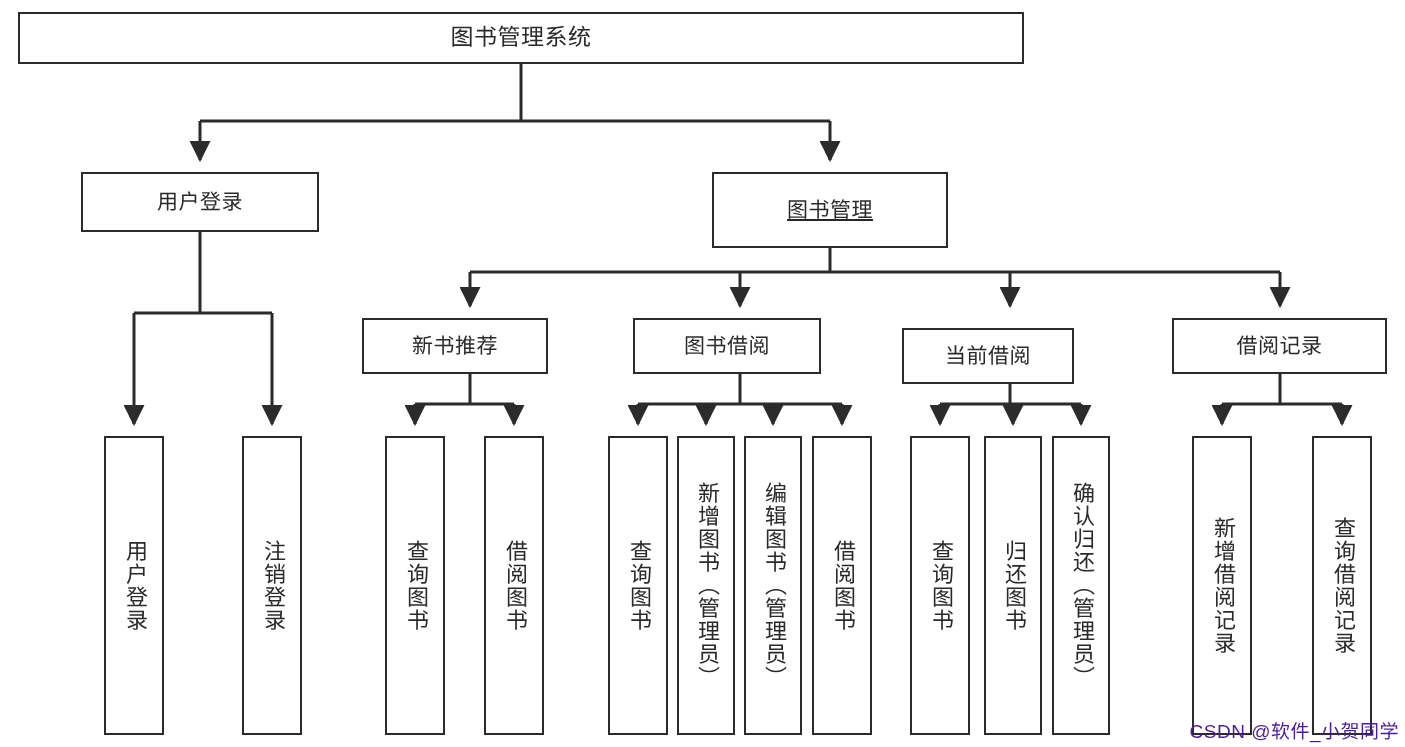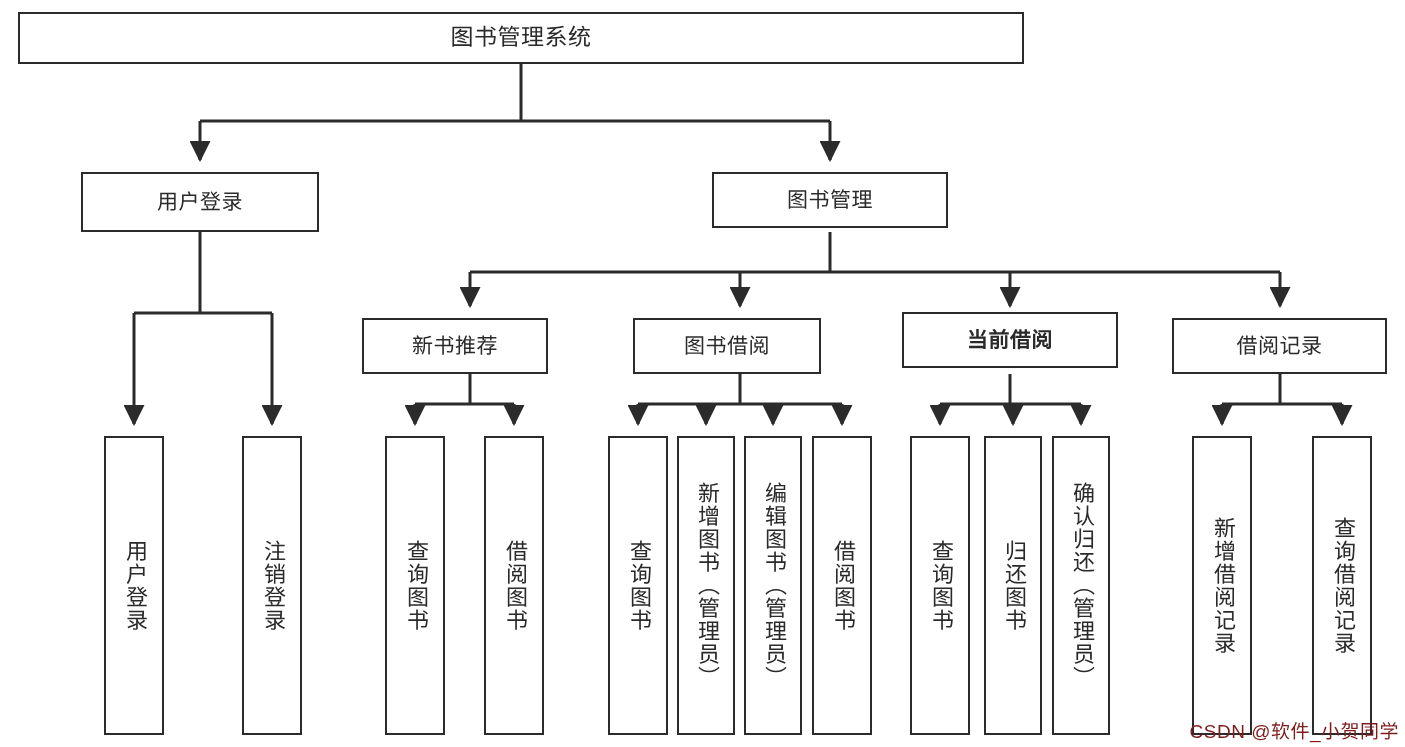--- a/index.html
+++ b/index.html
@@ -62,21 +62,21 @@
     letter-spacing: 1px;
     color: #2a2a2a;
     text-align: center;
     white-space: nowrap;
   }
   .watermark {
     position: absolute;
     right: 6px;
     bottom: 4px;
     font-size: 19px;
-    color: #7f1d1d;
+    color: #4c1d95;
     white-space: nowrap;
     letter-spacing: 0.5px;
   }
 </style>
 </head>
 <body>
 
 <div id="canvas">
 
   <svg id="diagram-svg" viewBox="0 0 1405 747" xmlns="http://www.w3.org/2000/svg">
@@ -129,31 +129,31 @@
     </g>
   </svg>
 
   <div class="node-box root" style="left:18px; top:12px; width:1006px; height:52px;">
     <span class="node-label-h">图书管理系统</span>
   </div>
 
   <div class="node-box" style="left:81px; top:172px; width:238px; height:60px;">
     <span class="node-label-h">用户登录</span>
   </div>
-  <div class="node-box" style="left:712px; top:172px; width:236px; height:56px;">
+  <div class="node-box" style="left:712px; top:172px; width:236px; height:76px;text-decoration:underline;">
     <span class="node-label-h">图书管理</span>
   </div>
 
   <div class="node-box" style="left:362px; top:318px; width:186px; height:56px;">
     <span class="node-label-h">新书推荐</span>
   </div>
   <div class="node-box" style="left:633px; top:318px; width:188px; height:56px;">
     <span class="node-label-h">图书借阅</span>
   </div>
-  <div class="node-box" style="left:902px; top:312px; width:216px; height:56px;font-weight:bold;">
+  <div class="node-box" style="left:902px; top:328px; width:172px; height:56px;">
     <span class="node-label-h">当前借阅</span>
   </div>
   <div class="node-box" style="left:1172px; top:318px; width:215px; height:56px;">
     <span class="node-label-h">借阅记录</span>
   </div>
 
   <div class="leaf-box" style="left:104px; top:436px; width:60px; height:299px;">
     <span class="node-label-v">用户登录</span>
   </div>
   <div class="leaf-box" style="left:242px; top:436px; width:60px; height:299px;">

